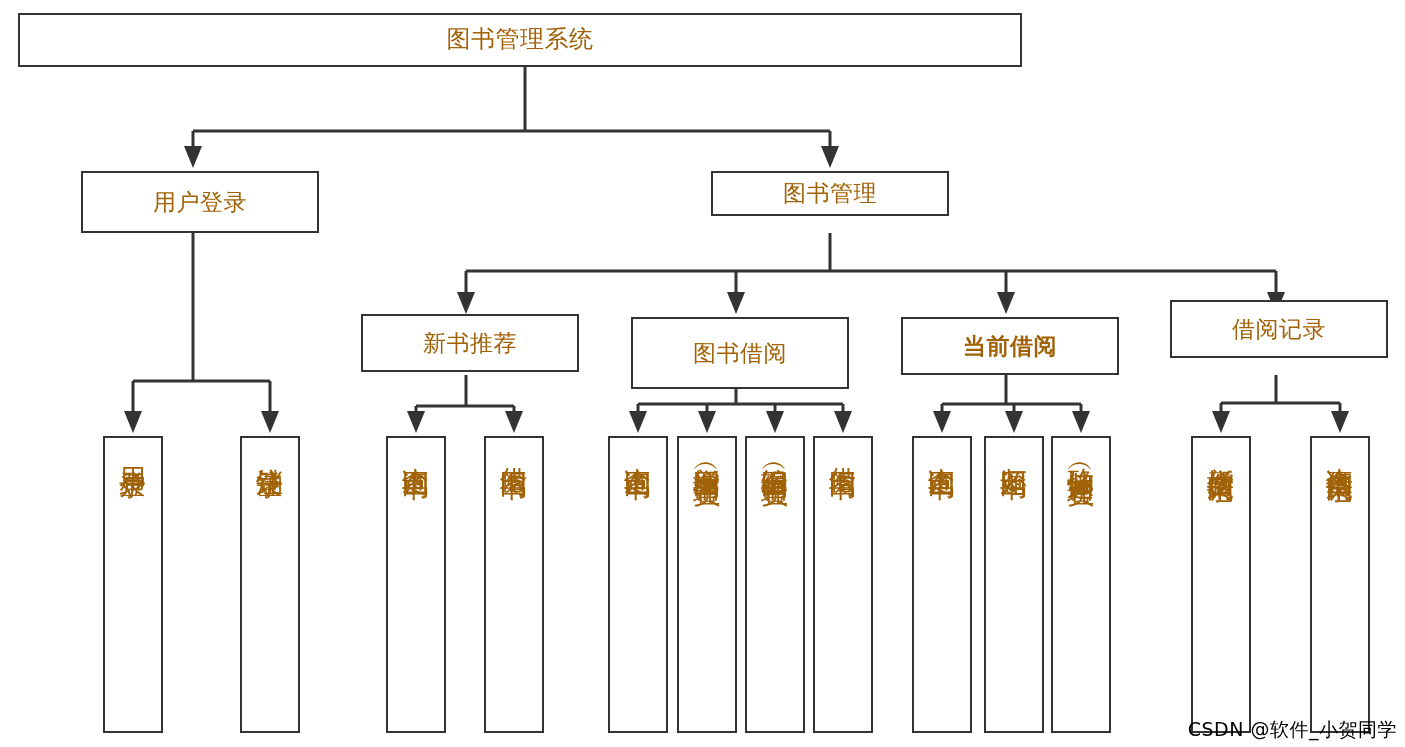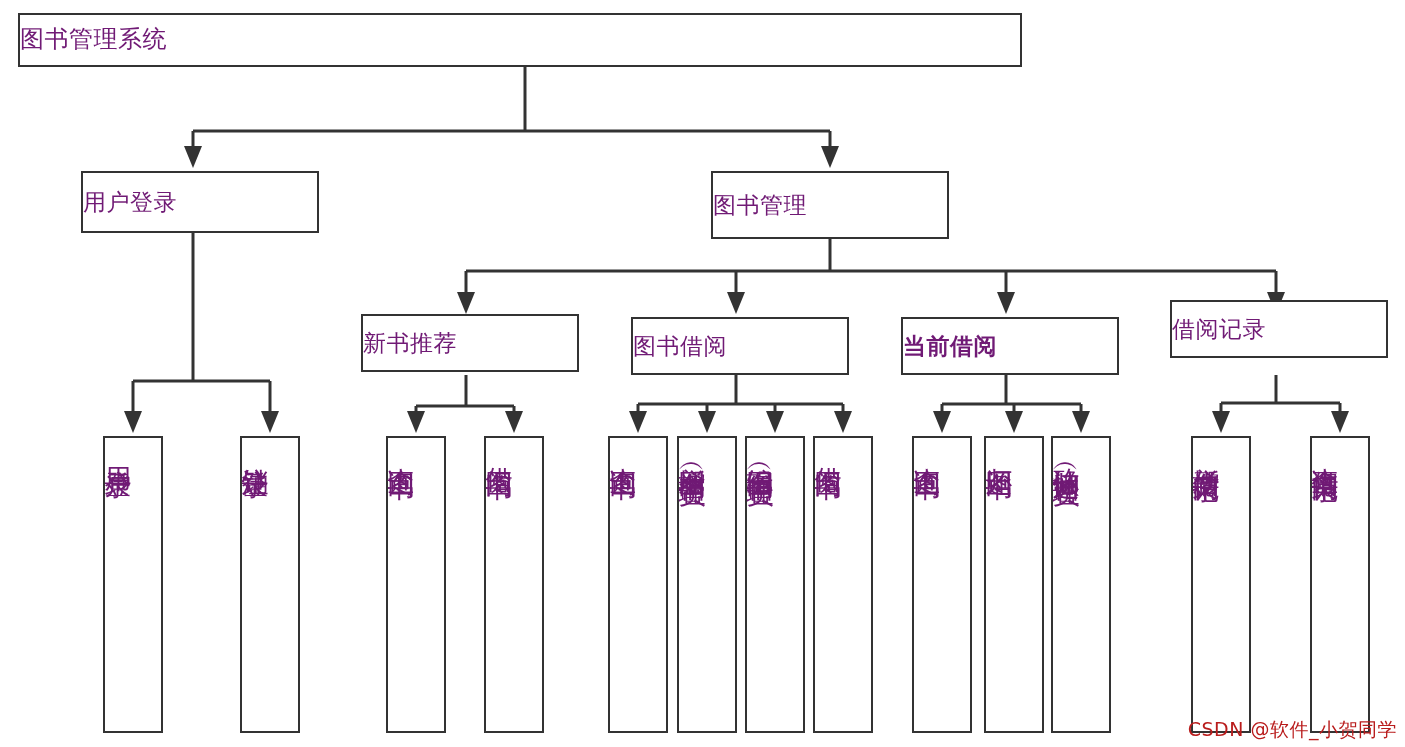--- a/index.html
+++ b/index.html
@@ -26,21 +26,22 @@
     height: 747px;
     pointer-events: none;
   }
   .node {
     position: absolute;
     box-sizing: border-box;
     background: #ffffff;
     border: 2.5px solid #333333;
     display: flex;
     align-items: center;
-    color: #701a75;
+    justify-content: center;
+    color: #a16207;
   }
   .node .label {
     display: block;
     text-align: center;
     line-height: 1.22;
     letter-spacing: 0.5px;
   }
   
   .node.h .label {
     font-size: 23px;
@@ -61,21 +62,21 @@
     line-height: 1.0;
     letter-spacing: 2px;
     white-space: normal;
     max-height: 280px;
   }
   #watermark {
     position: absolute;
     right: 8px;
     bottom: 4px;
     font-size: 19px;
-    color: #b91c1c;
+    color: #000000;
     letter-spacing: 0.5px;
     white-space: nowrap;
     user-select: none;
   }
 </style>
 </head>
 <body>
 
 <div id="diagram-root">
 
@@ -134,27 +135,27 @@
       <polygon points="1331,411 1349,411 1340,433" fill="#333333"></polygon>
     </svg>
 
   <div id="node-layer">
       <div class="node h root" style="left: 18px; top: 13px; width: 1004px; height: 54px;">
         <span class="label">图书管理系统</span>
       </div>
       <div class="node h" style="left: 81px; top: 171px; width: 238px; height: 62px;">
         <span class="label">用户登录</span>
       </div>
-      <div class="node h" style="left: 711px; top: 171px; width: 238px; height: 68px;">
+      <div class="node h" style="left: 711px; top: 171px; width: 238px; height: 45px;">
         <span class="label">图书管理</span>
       </div>
       <div class="node h" style="left: 361px; top: 314px; width: 218px; height: 58px;">
         <span class="label">新书推荐</span>
       </div>
-      <div class="node h" style="left: 631px; top: 317px; width: 218px; height: 58px;">
+      <div class="node h" style="left: 631px; top: 317px; width: 218px; height: 72px;">
         <span class="label">图书借阅</span>
       </div>
       <div class="node h" style="left: 901px; top: 317px; width: 218px; height: 58px; font-weight: bold;">
         <span class="label">当前借阅</span>
       </div>
       <div class="node h" style="left: 1170px; top: 300px; width: 218px; height: 58px;">
         <span class="label">借阅记录</span>
       </div>
       <div class="node v" style="left: 103px; top: 436px; width: 60px; height: 297px;">
         <span class="label">用户登录</span>

